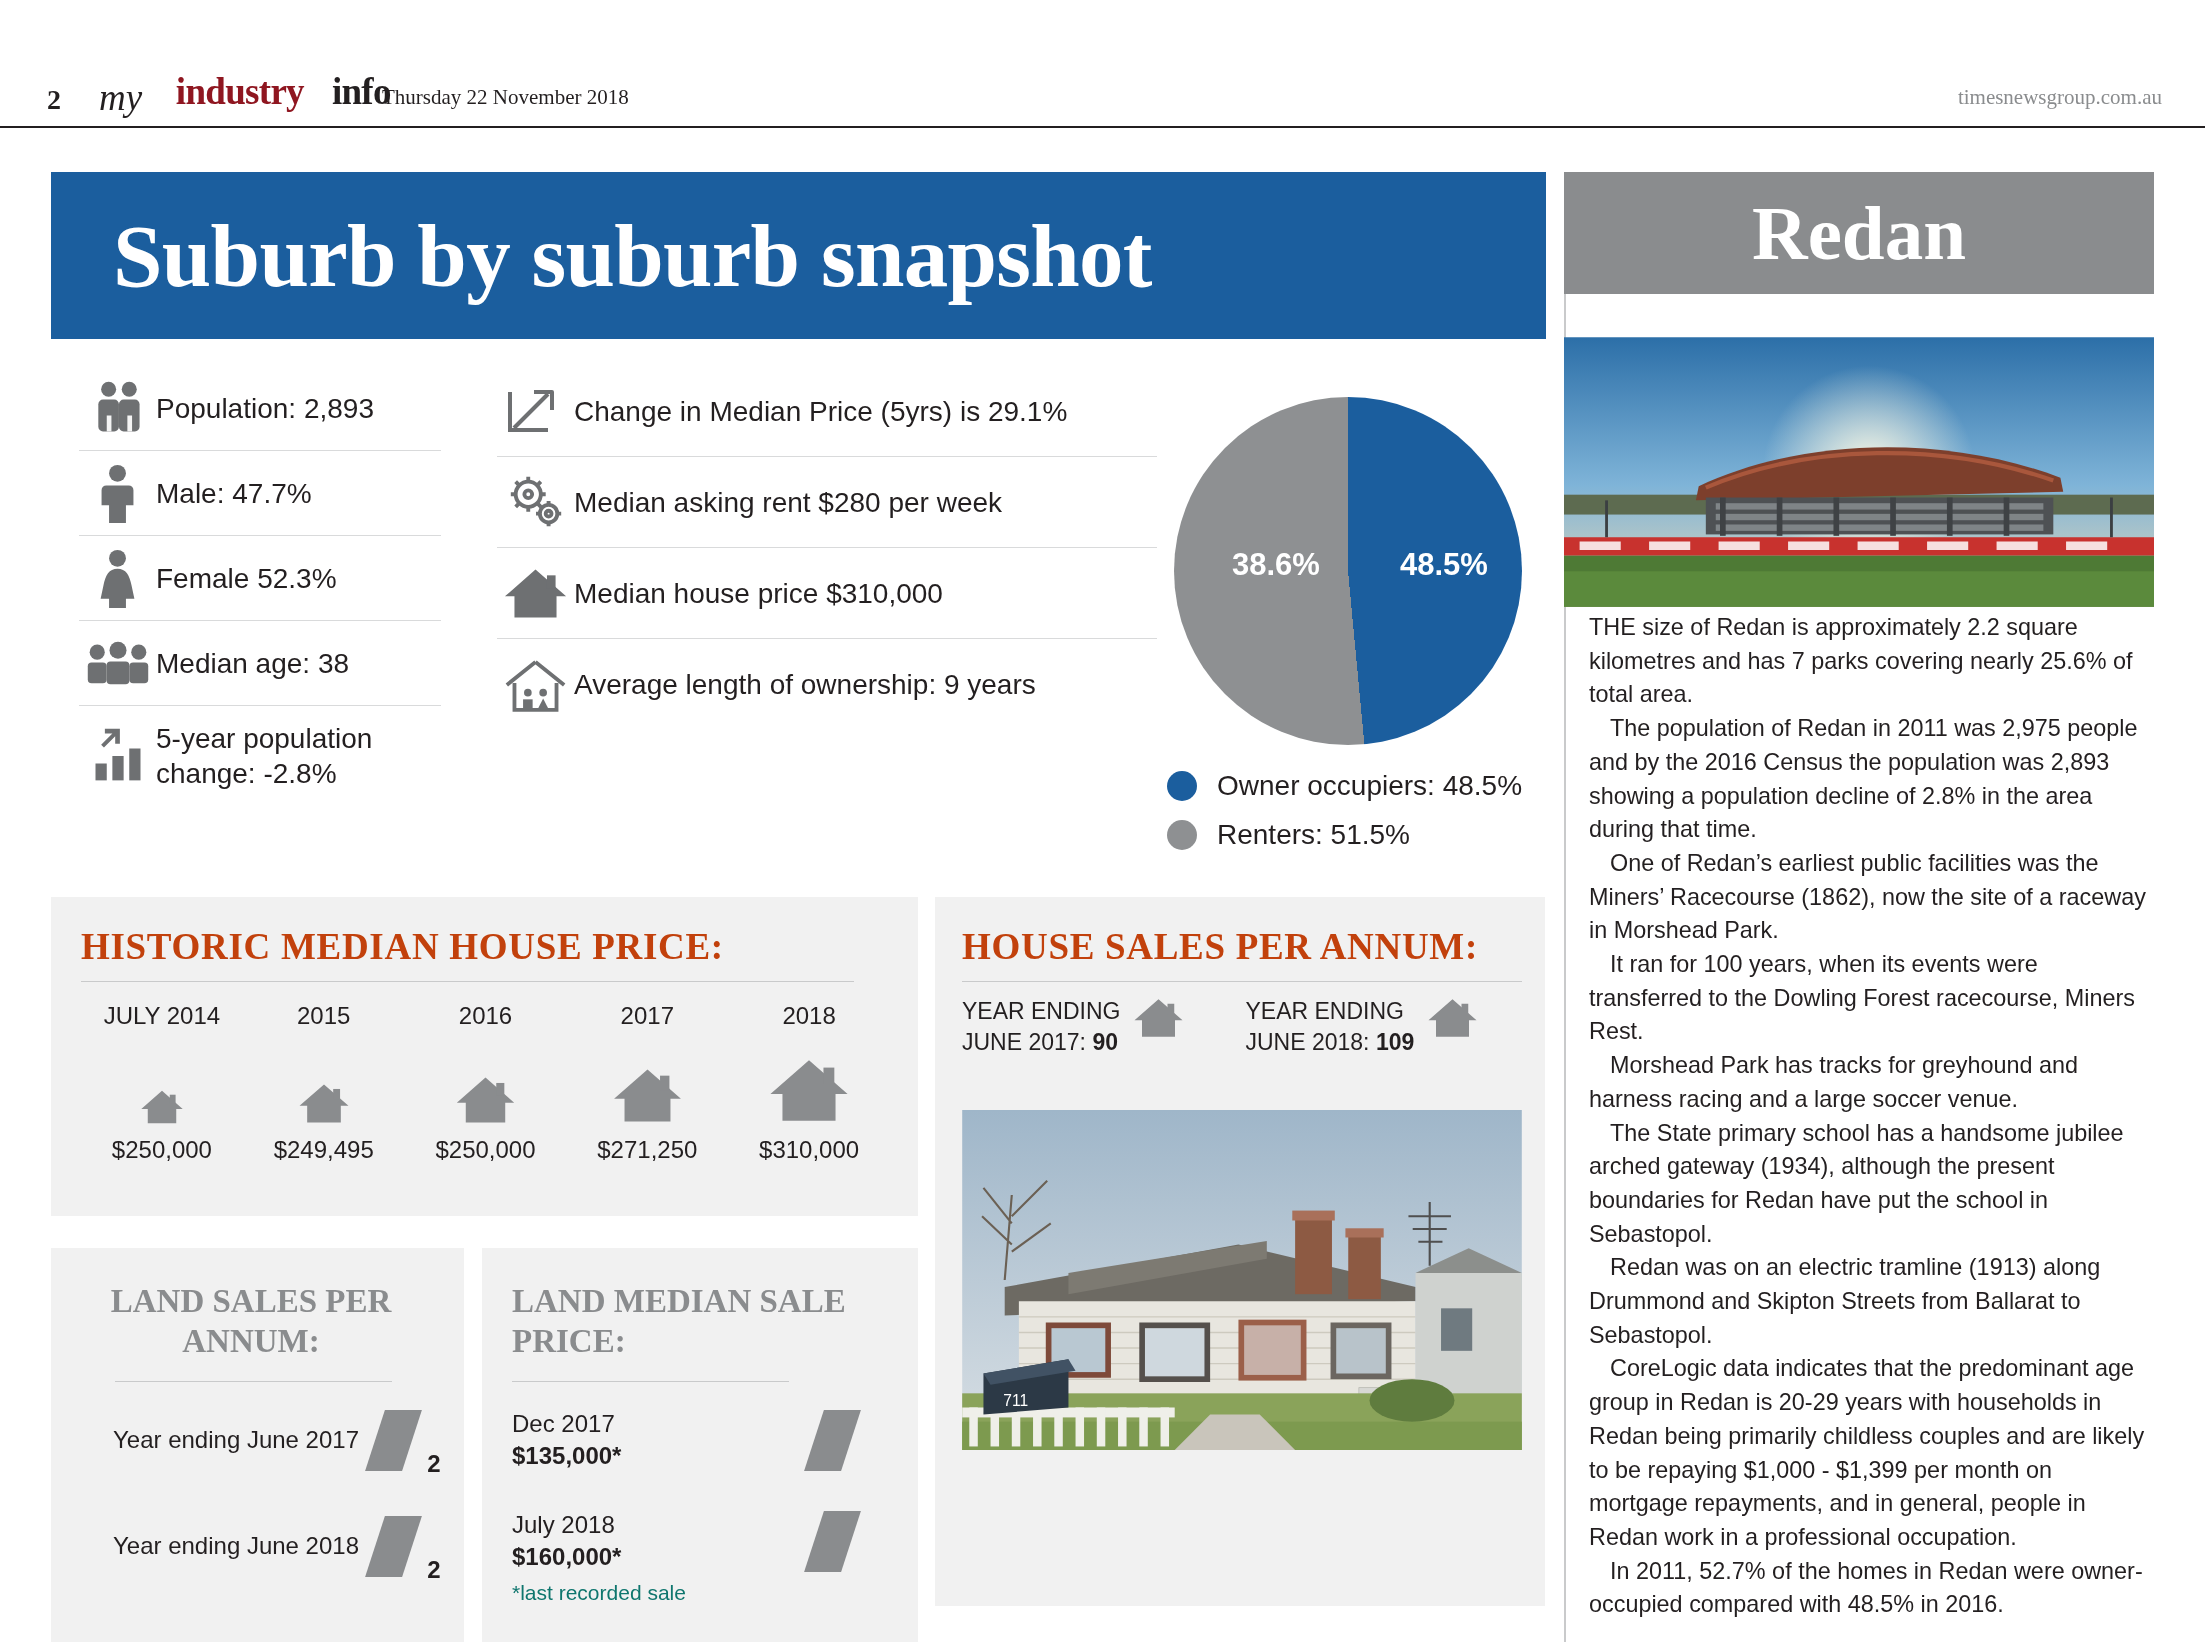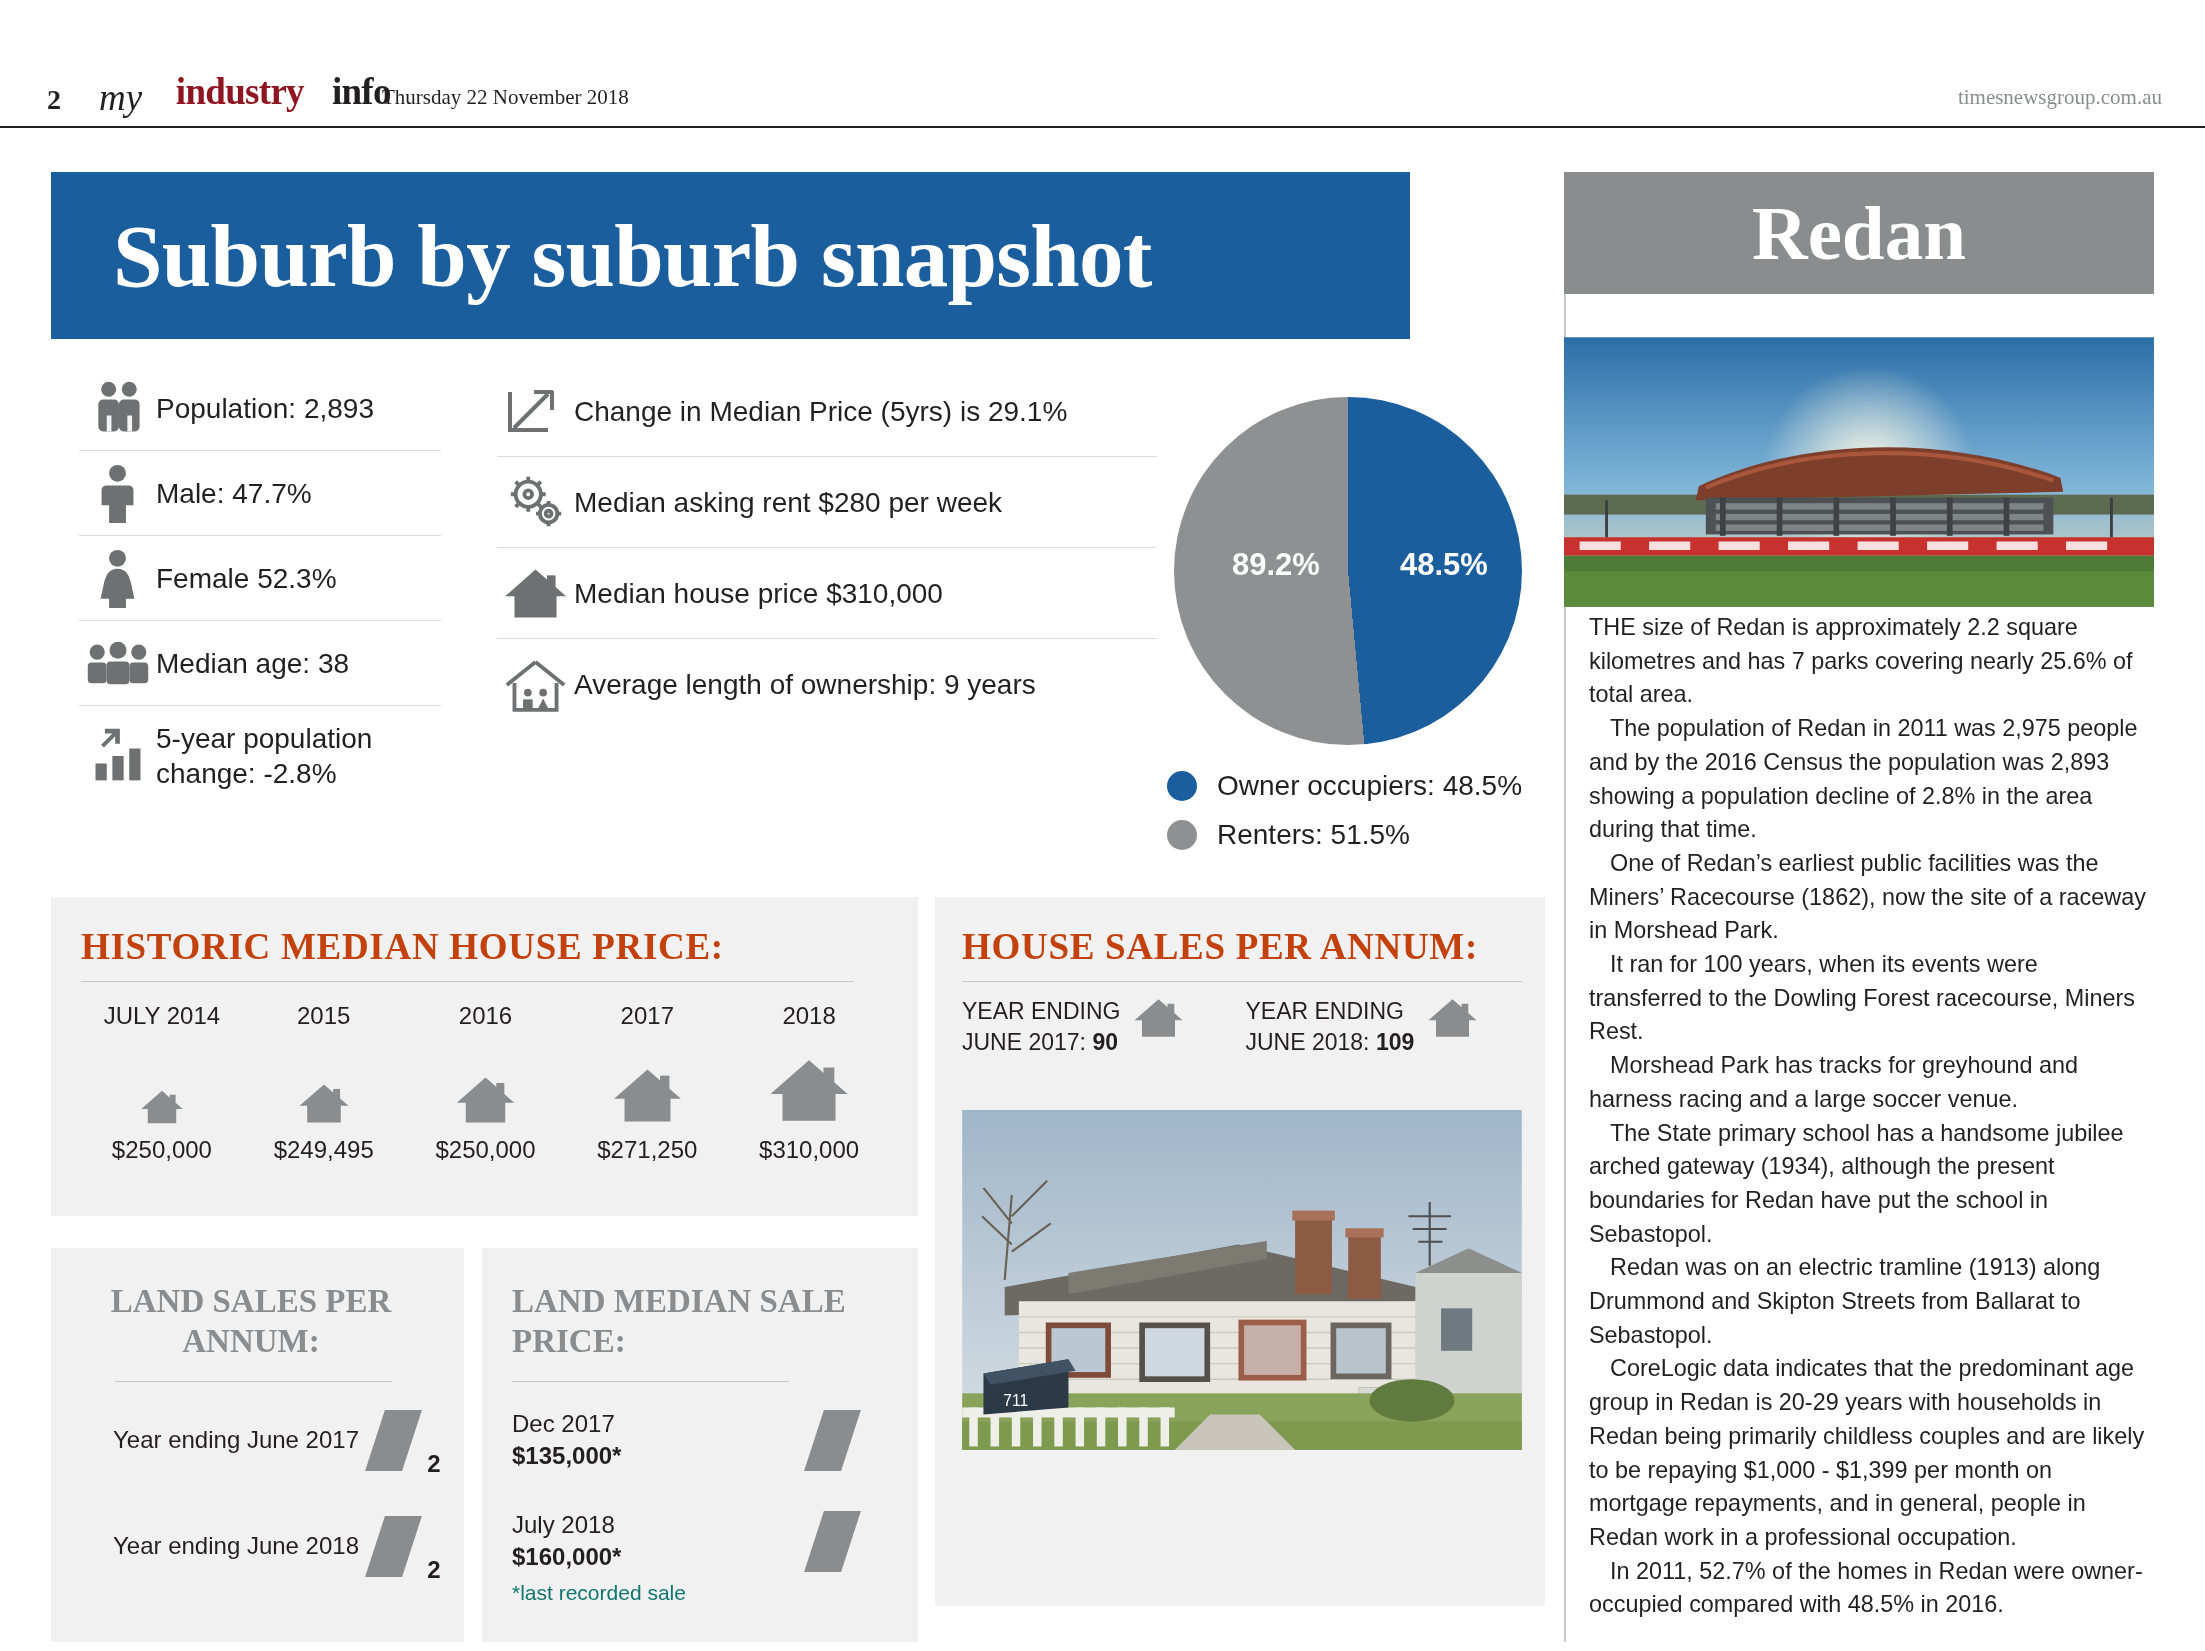--- a/index.html
+++ b/index.html
@@ -50,21 +50,21 @@
   }
   .masthead-url {
     position: absolute; right: 43px; top: 85px;
     font-family: "Liberation Serif", serif;
     font-size: 21px; color: #8a8c8e;
   }
 
   
   .title-bar {
     position: absolute; left: 51px; top: 172px;
-    width: 1359px; height: 167px;
+    width: 1495px; height: 167px;
     background: #1b5e9e;
     display: flex; align-items: center;
   }
   .title-bar h1 {
     margin: 0 0 0 62px;
     font-family: "Liberation Serif", serif;
     font-weight: bold; font-size: 89px; color: #ffffff;
     letter-spacing: -0.7px;
   }
 
@@ -373,21 +373,21 @@
         <path d="M42 44 l-6 12 h12z" fill="#6e7072" stroke="none"></path>
       </svg>
     </div>
     <div class="stat-text">Average length of ownership: 9 years</div>
   </div>
 </div>
 
 <div class="pie-wrap">
   <div class="pie"></div>
   <div class="pie-label right">48.5%</div>
-  <div class="pie-label left">89.2%</div>
+  <div class="pie-label left">38.6%</div>
 </div>
 
 <div class="legend">
   <div class="legend-row">
     <span class="legend-dot blue"></span>
     <span class="legend-text">Owner occupiers: 48.5%</span>
   </div>
   <div class="legend-row">
     <span class="legend-dot grey"></span>
     <span class="legend-text">Renters: 51.5%</span>

